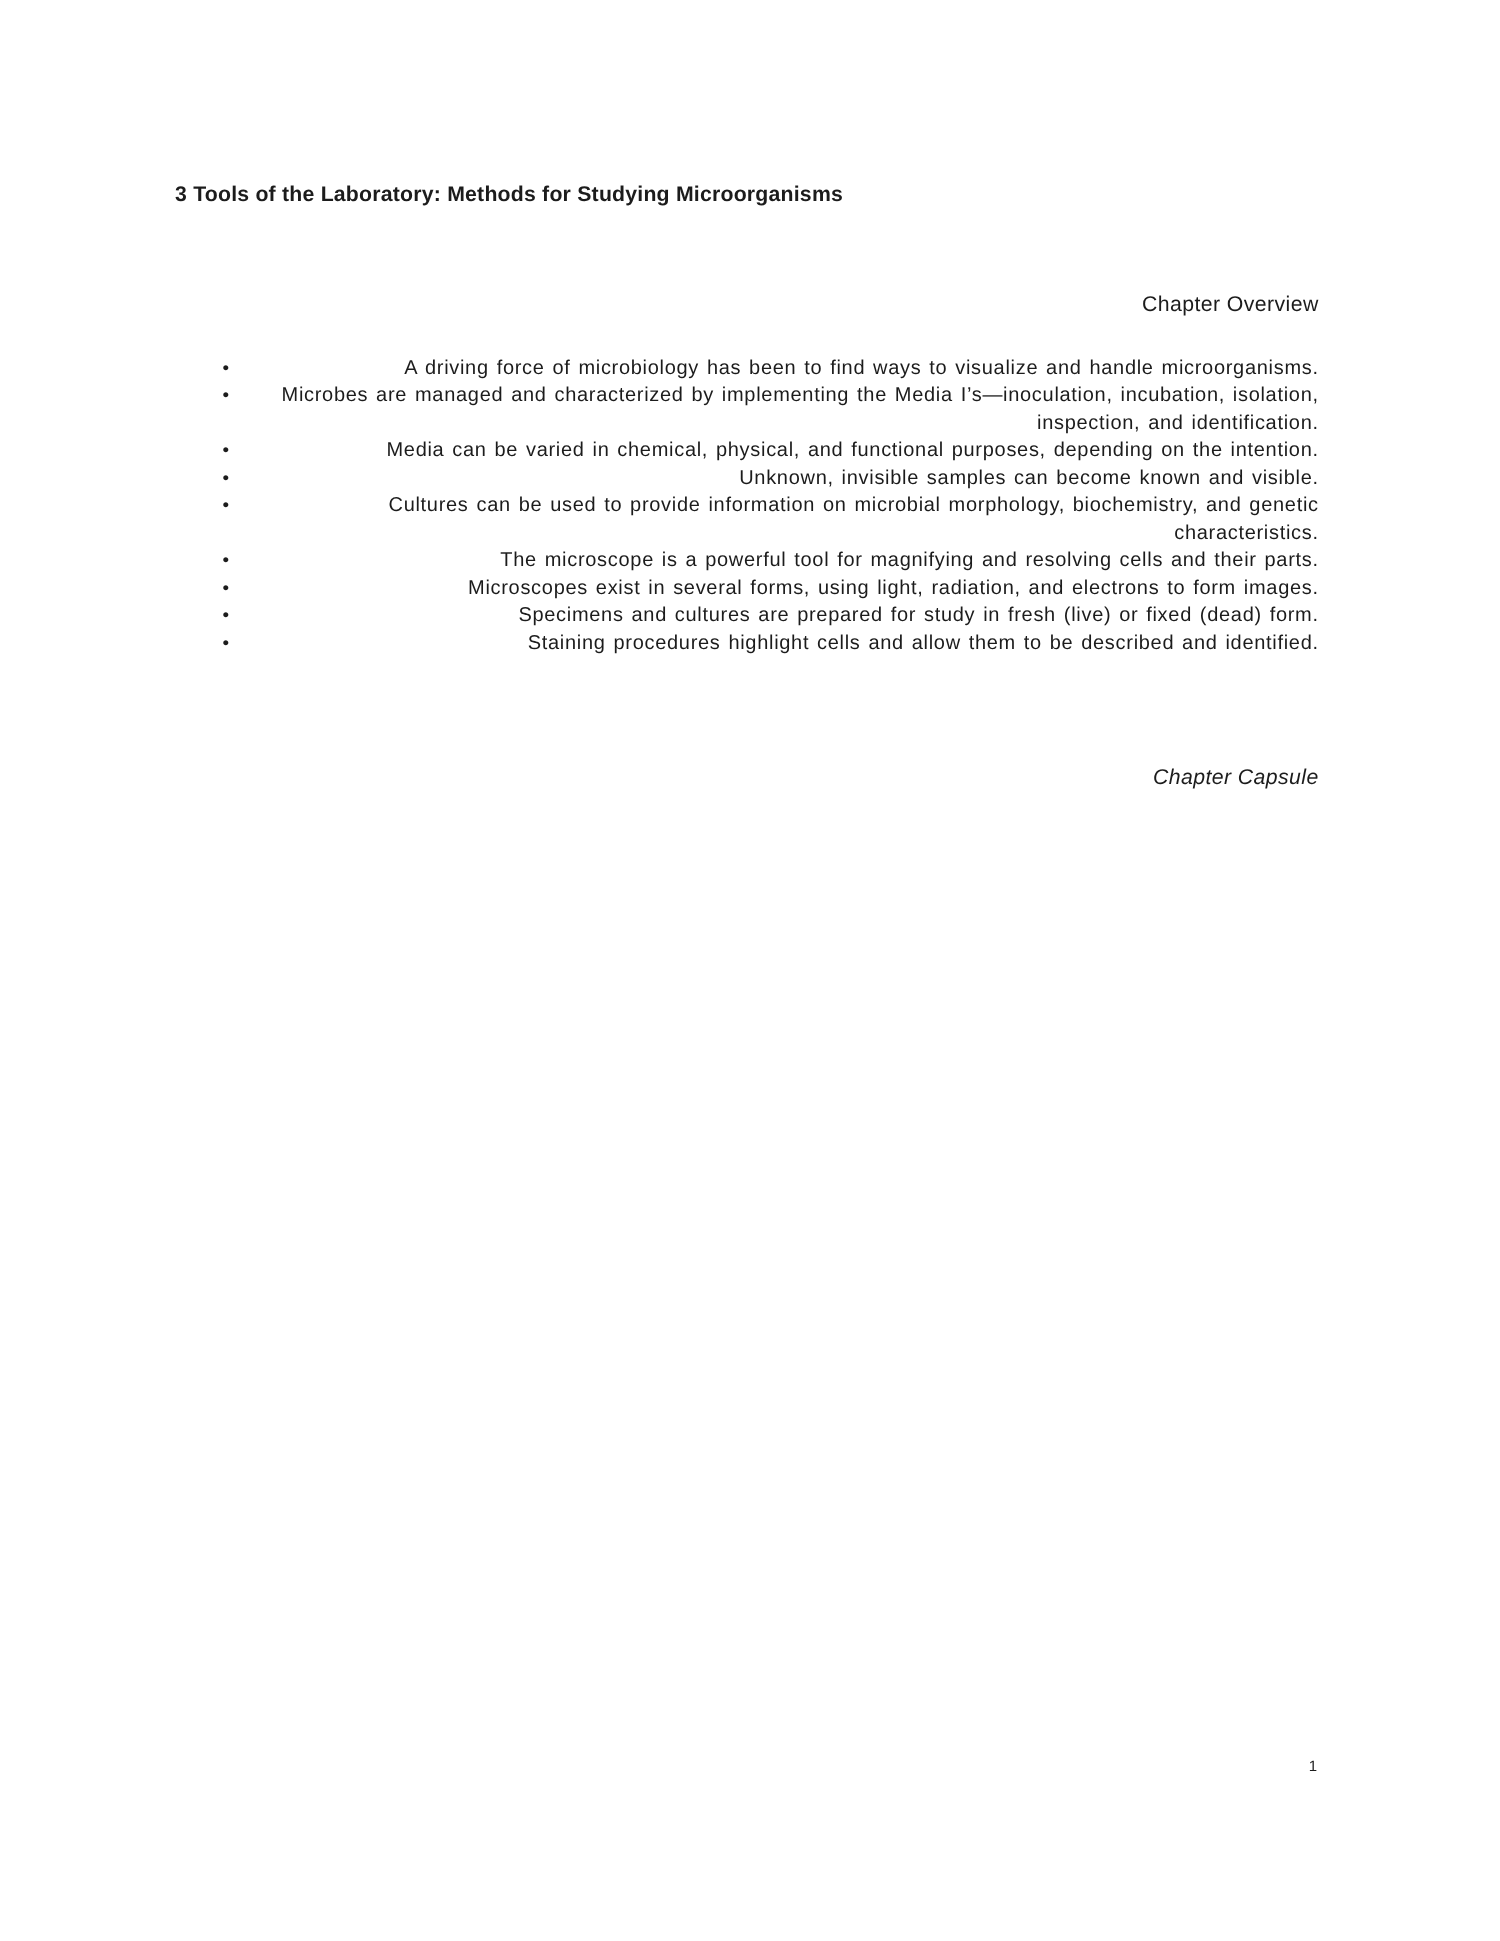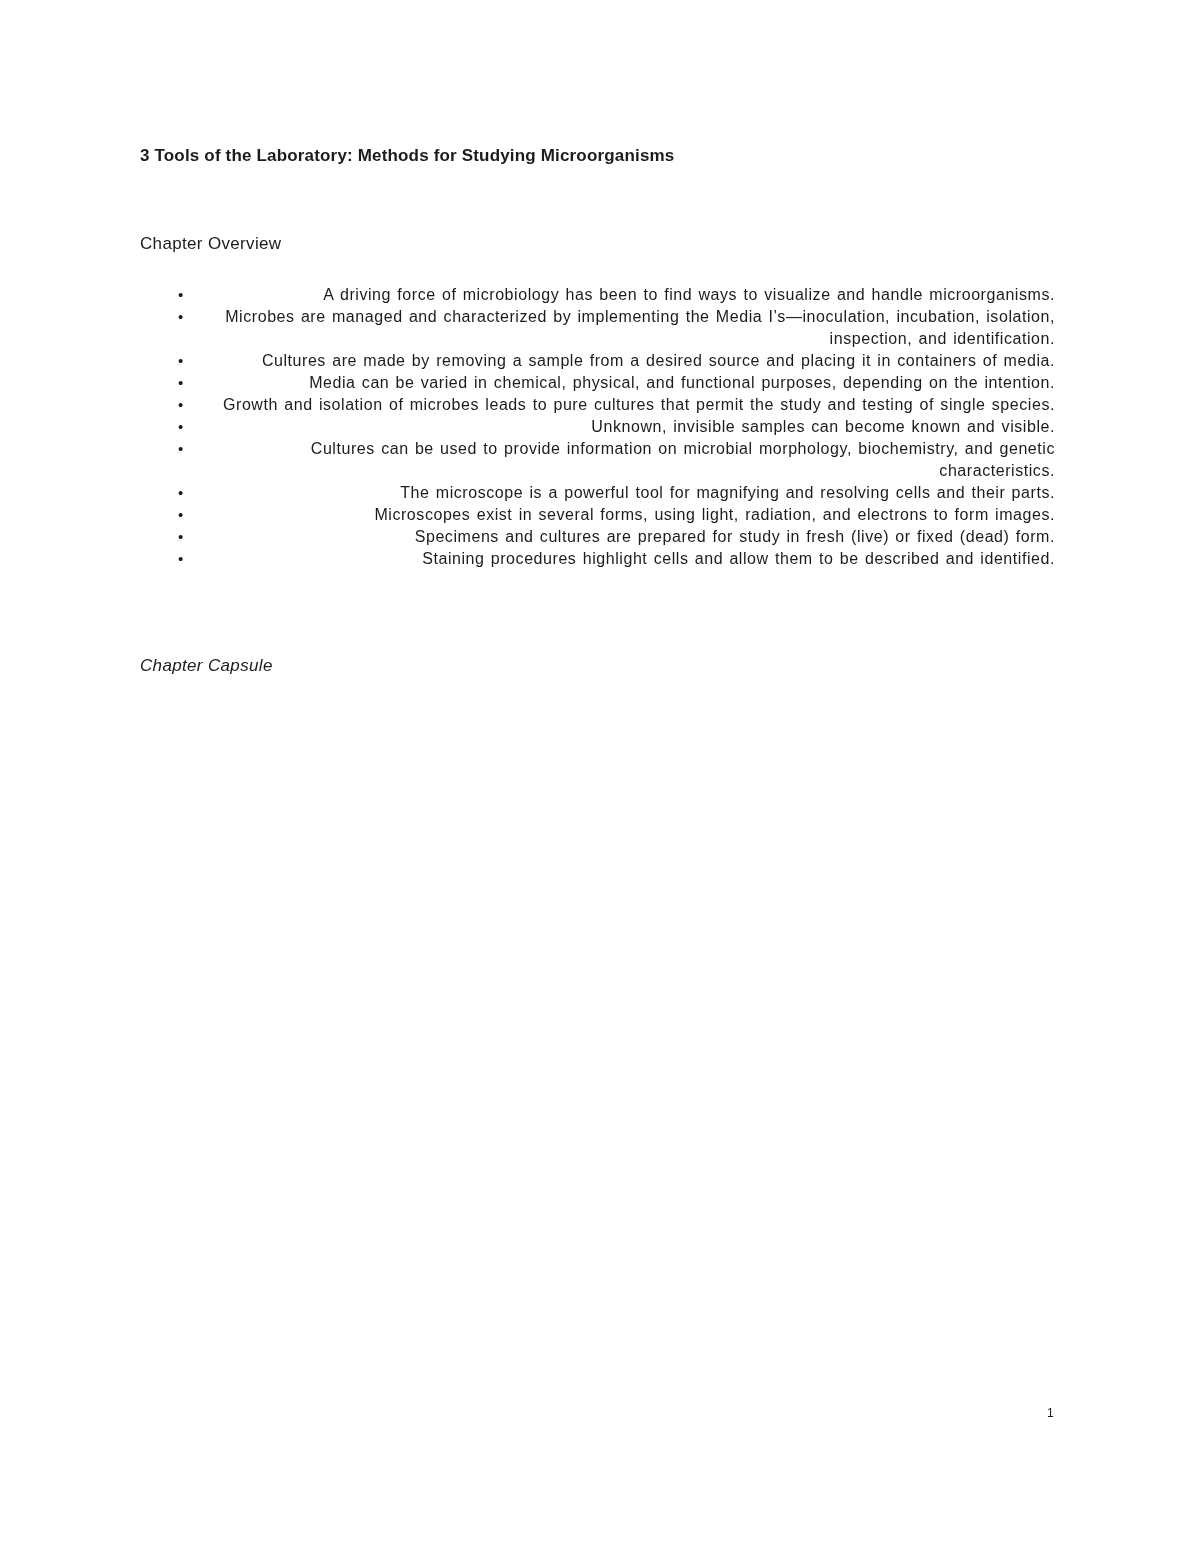--- a/index.html
+++ b/index.html
@@ -26,20 +26,21 @@
     font-size: 17px;
     font-weight: bold;
     letter-spacing: 0.01em;
     margin: 0 0 0 0;
   }
   .section-heading {
     font-size: 17px;
     font-weight: normal;
     letter-spacing: 0.02em;
     margin: 0;
+    text-align: right;
   }
   .overview-heading {
     margin-top: 68px;
   }
   .bullet-list {
     list-style: none;
     margin: 30px 0 0 0;
     padding: 0 0 0 72px;
     text-align: right;
   }
@@ -76,23 +77,21 @@
 
 <div class="page">
 
   <h1 class="doc-title">3 Tools of the Laboratory: Methods for Studying Microorganisms</h1>
 
   <h2 class="section-heading overview-heading">Chapter Overview</h2>
 
   <ul class="bullet-list">
     <li>A driving force of microbiology has been to find ways to visualize and handle microorganisms.</li>
     <li>Microbes are managed and characterized by implementing the Media I’s—inoculation, incubation, isolation, inspection, and identification.</li>
-    <li>Cultures are made by removing a sample from a desired source and placing it in containers of media.</li>
     <li>Media can be varied in chemical, physical, and functional purposes, depending on the intention.</li>
-    <li>Growth and isolation of microbes leads to pure cultures that permit the study and testing of single species.</li>
     <li>Unknown, invisible samples can become known and visible.</li>
     <li>Cultures can be used to provide information on microbial morphology, biochemistry, and genetic characteristics.</li>
     <li>The microscope is a powerful tool for magnifying and resolving cells and their parts.</li>
     <li>Microscopes exist in several forms, using light, radiation, and electrons to form images.</li>
     <li>Specimens and cultures are prepared for study in fresh (live) or fixed (dead) form.</li>
     <li>Staining procedures highlight cells and allow them to be described and identified.</li>
   </ul>
 
   <h2 class="section-heading capsule-heading">Chapter Capsule</h2>
 

